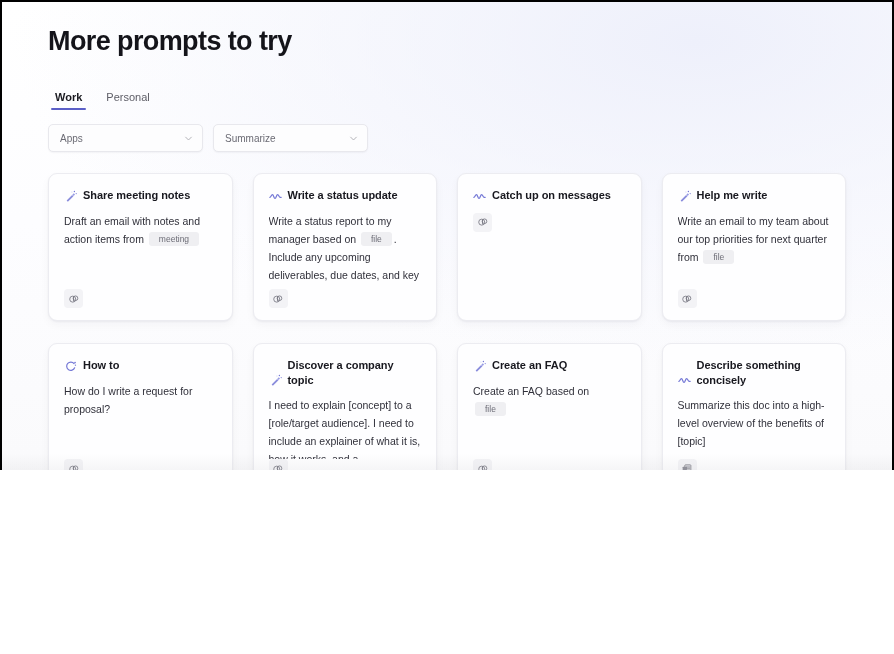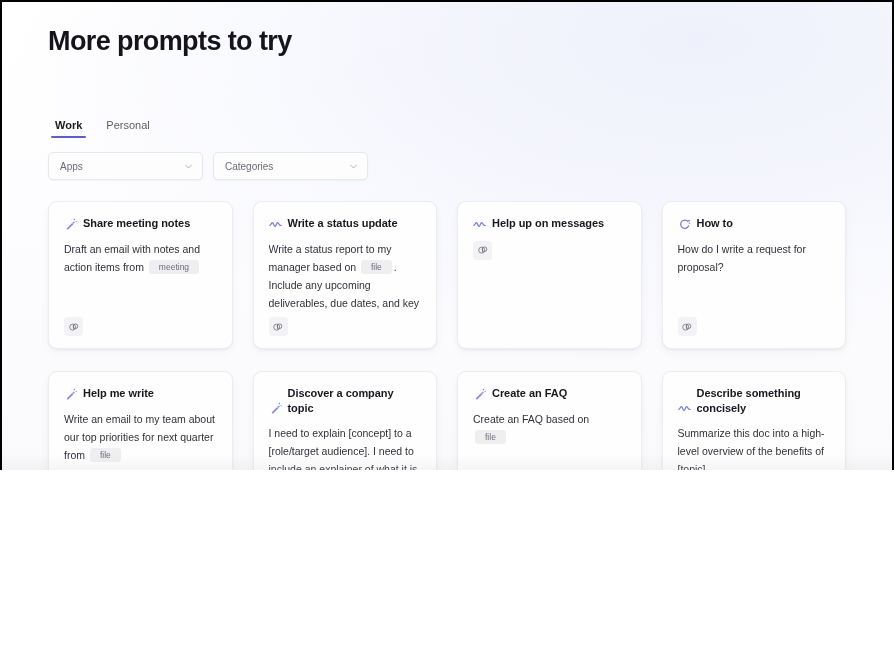--- a/index.html
+++ b/index.html
@@ -52,21 +52,21 @@
     color: #14141a;
     letter-spacing: -0.6px;
     margin-top: 8px;
   }
 
   
   .tabs {
     display: flex;
     align-items: flex-end;
     gap: 16px;
-    margin-top: 62px;
+    margin-top: 34px;
     padding-left: 3px;
   }
   .tab {
     font-size: 11px;
     color: #5d5d66;
     padding: 0 4px 7px 4px;
     position: relative;
     cursor: pointer;
   }
   .tab.active {
@@ -213,21 +213,21 @@
       <div class="filters" id="filter-bar">
           <div class="filter">
             <span>Apps</span>
             <span>
               <svg class="chev" viewBox="0 0 12 12" width="9" height="9">
                 <path d="M2.2 4.2 L6 8 L9.8 4.2" fill="none" stroke="#75757f" stroke-width="1.2" stroke-linecap="round" stroke-linejoin="round"></path>
               </svg>
             </span>
           </div>
           <div class="filter">
-            <span>Categories</span>
+            <span>Summarize</span>
             <span>
               <svg class="chev" viewBox="0 0 12 12" width="9" height="9">
                 <path d="M2.2 4.2 L6 8 L9.8 4.2" fill="none" stroke="#75757f" stroke-width="1.2" stroke-linecap="round" stroke-linejoin="round"></path>
               </svg>
             </span>
           </div>
         </div>
 
       <div class="grid" id="card-grid">
           <div class="card">
@@ -274,44 +274,22 @@
               </span>
             </div>
           </div>
           <div class="card">
             <div class="card-head">
               <span>
                 <svg class="card-icon" viewBox="0 0 16 16" width="13" height="13">
                   <path d="M1 9 C2.6 9 2.6 5.6 4.2 5.6 C5.8 5.6 5.8 10.4 7.4 10.4 C9 10.4 9 5.6 10.6 5.6 C12.2 5.6 12.2 9 13.8 9 L15 9" fill="none" stroke="#7478d6" stroke-width="1.5" stroke-linecap="round" stroke-linejoin="round"></path>
                 </svg>
               </span>
-              <div class="card-title">Help up on messages</div>
-            </div>
-            <div class="card-foot">
-              <span class="foot-badge">
-                <svg viewBox="0 0 16 16" width="12" height="12">
-                  <circle cx="6.3" cy="8.2" r="4.0" fill="none" stroke="#75757f" stroke-width="1.1"></circle>
-                  <circle cx="10.0" cy="7.0" r="3.1" fill="none" stroke="#75757f" stroke-width="1.1"></circle>
-                  <path d="M7.3 5.6 L7.3 10.6" stroke="#75757f" stroke-width="1.1" stroke-linecap="round"></path>
-                </svg>
-              </span>
-            </div>
-          </div>
-          <div class="card">
-            <div class="card-head">
-              <span>
-                <svg class="card-icon" viewBox="0 0 16 16" width="13" height="13">
-                  <path d="M12.4 4.4 A5.1 5.1 0 1 0 13.1 9.6" fill="none" stroke="#7478d6" stroke-width="1.5" stroke-linecap="round"></path>
-                  <circle cx="13.6" cy="3.1" r="1.05" fill="#7478d6"></circle>
-                  <circle cx="14.1" cy="6.4" r=".8" fill="#7478d6"></circle>
-                </svg>
-              </span>
-              <div class="card-title">How to</div>
-            </div>
-            <div class="card-body"><span>How do I write a request for proposal?</span></div>
+              <div class="card-title">Catch up on messages</div>
+            </div>
             <div class="card-foot">
               <span class="foot-badge">
                 <svg viewBox="0 0 16 16" width="12" height="12">
                   <circle cx="6.3" cy="8.2" r="4.0" fill="none" stroke="#75757f" stroke-width="1.1"></circle>
                   <circle cx="10.0" cy="7.0" r="3.1" fill="none" stroke="#75757f" stroke-width="1.1"></circle>
                   <path d="M7.3 5.6 L7.3 10.6" stroke="#75757f" stroke-width="1.1" stroke-linecap="round"></path>
                 </svg>
               </span>
             </div>
           </div>
@@ -336,20 +314,42 @@
                   <circle cx="10.0" cy="7.0" r="3.1" fill="none" stroke="#75757f" stroke-width="1.1"></circle>
                   <path d="M7.3 5.6 L7.3 10.6" stroke="#75757f" stroke-width="1.1" stroke-linecap="round"></path>
                 </svg>
               </span>
             </div>
           </div>
           <div class="card">
             <div class="card-head">
               <span>
                 <svg class="card-icon" viewBox="0 0 16 16" width="13" height="13">
+                  <path d="M12.4 4.4 A5.1 5.1 0 1 0 13.1 9.6" fill="none" stroke="#7478d6" stroke-width="1.5" stroke-linecap="round"></path>
+                  <circle cx="13.6" cy="3.1" r="1.05" fill="#7478d6"></circle>
+                  <circle cx="14.1" cy="6.4" r=".8" fill="#7478d6"></circle>
+                </svg>
+              </span>
+              <div class="card-title">How to</div>
+            </div>
+            <div class="card-body"><span>How do I write a request for proposal?</span></div>
+            <div class="card-foot">
+              <span class="foot-badge">
+                <svg viewBox="0 0 16 16" width="12" height="12">
+                  <circle cx="6.3" cy="8.2" r="4.0" fill="none" stroke="#75757f" stroke-width="1.1"></circle>
+                  <circle cx="10.0" cy="7.0" r="3.1" fill="none" stroke="#75757f" stroke-width="1.1"></circle>
+                  <path d="M7.3 5.6 L7.3 10.6" stroke="#75757f" stroke-width="1.1" stroke-linecap="round"></path>
+                </svg>
+              </span>
+            </div>
+          </div>
+          <div class="card">
+            <div class="card-head">
+              <span>
+                <svg class="card-icon" viewBox="0 0 16 16" width="13" height="13">
                   <path d="M3.2 12.8 L10 6 L11.6 7.6 L4.8 14.4 Z" fill="#7478d6" opacity=".85"></path>
                   <path d="M10.3 5.7 L12 4 L13.6 5.6 L11.9 7.3 Z" fill="#9a9ee4"></path>
                   <circle cx="12.8" cy="1.9" r=".85" fill="#7478d6"></circle>
                   <circle cx="15.0" cy="4.4" r=".7" fill="#7478d6"></circle>
                   <circle cx="9.8" cy="2.4" r=".55" fill="#a8abe8"></circle>
                 </svg>
               </span>
               <div class="card-title">Discover a company topic</div>
             </div>
             <div class="card-body"><span>I need to explain [concept] to a [role/target audience]. I need to include an explainer of what it is, how it works, and a</span></div>

